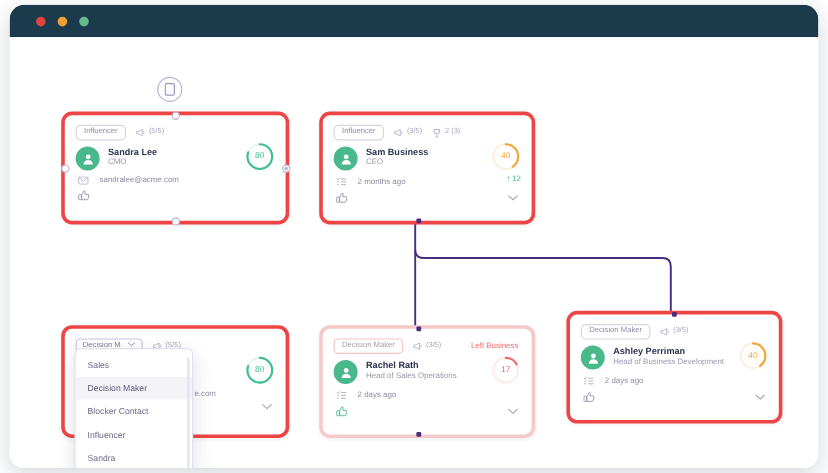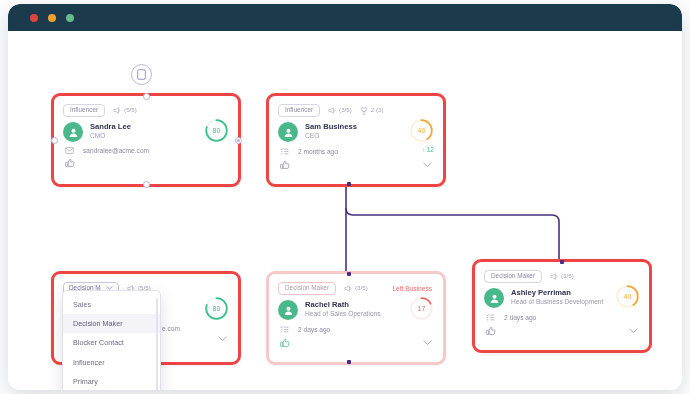--- a/index.html
+++ b/index.html
@@ -608,19 +608,19 @@
           </svg>
         </span>
       </div>
     </div>
 
     <div id="role-menu">
       <div class="menu-item">Sales</div>
       <div class="menu-item active">Decision Maker</div>
       <div class="menu-item">Blocker Contact</div>
       <div class="menu-item">Influencer</div>
-      <div class="menu-item">Primary</div>
+      <div class="menu-item">Sandra</div>
 
       <div id="menu-scroll"></div>
     </div>
 
   </div>
 </div>
 
 </body></html>

